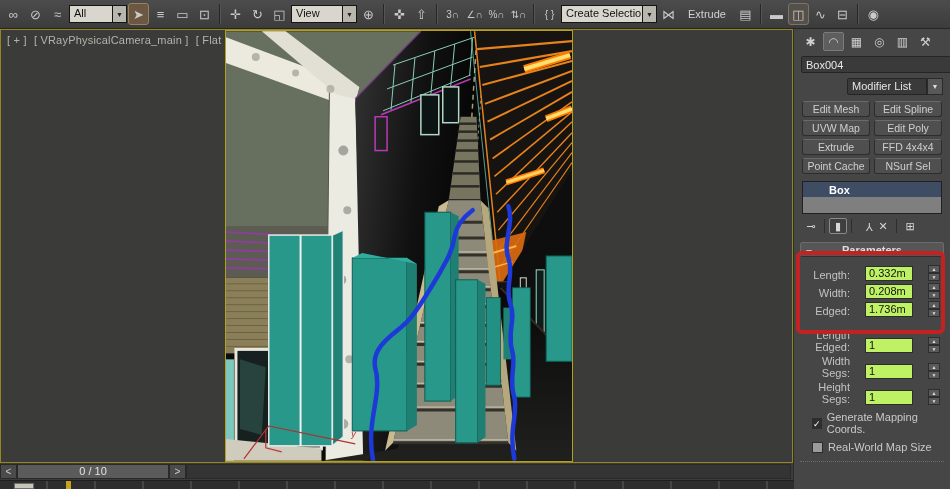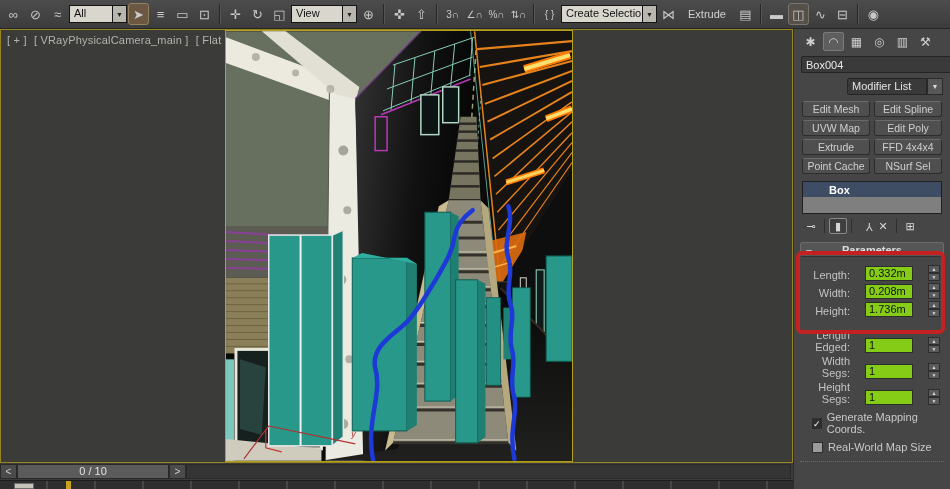--- a/index.html
+++ b/index.html
@@ -65,21 +65,21 @@
   .rot180 { transform:rotate(180deg); display:inline-block; }
   .rollout { margin:6px 6px 0; }
   .rhead { height:15px; background:#565656; border:1px solid #6c6c6c; border-bottom-color:#303030;
     border-radius:3px; display:flex; align-items:center; color:#dedede; font-size:11px; font-weight:bold; }
   .rminus { width:16px; text-align:center; font-weight:normal; }
   .rtitle { flex:1; text-align:center; }
   .rhead .rspacer { width:16px; }
   .rbody { padding:6px 4px 8px; border-bottom:1px dotted #6a6a6a; }
   .prow { display:flex; align-items:flex-end; gap:15px; margin:2px 0; }
   .plabel { flex:1; text-align:right; color:#c3c3c3; font-size:11px; }
-  .pfield { width:48px; height:15px; background:#84cc16; color:#111; font-size:11px;
+  .pfield { width:48px; height:15px; background:#bef264; color:#111; font-size:11px;
     line-height:13px; padding:0 3px; border:1px solid #2d2d2d; }
   .pspin { width:12px; height:16px; display:flex; flex-direction:column; }
   .pspin span { flex:1; background:#5a5a5a; border:1px solid #2e2e2e; color:#ddd;
     font-size:5px; line-height:6px; text-align:center; }
   .gap8 { height:8px; }
   .chkrow { display:flex; align-items:center; gap:5px; margin:6px 0 0 8px; }
   .chk { width:11px; height:11px; background:#9b9b9b; border:1px solid #2d2d2d;
     font-size:9px; line-height:10px; text-align:center; color:#fff; }
   .chk.checked { background:#2e2e2e; }
   .chklabel { color:#c9c9c9; font-size:11px; }
@@ -445,21 +445,21 @@
       </div>
       <div class="prow">
         <span class="plabel">Width:</span>
         <span class="pfield">0.208m</span>
         <span class="pspin">
             <span>▲</span>
             <span>▼</span>
           </span>
       </div>
       <div class="prow">
-        <span class="plabel">Height:</span>
+        <span class="plabel">Edged:</span>
         <span class="pfield">1.736m</span>
         <span class="pspin">
             <span>▲</span>
             <span>▼</span>
           </span>
       </div>
       <div class="gap8"></div>
       <div class="prow">
         <span class="plabel">Length Edged:</span>
         <span class="pfield">1</span>

